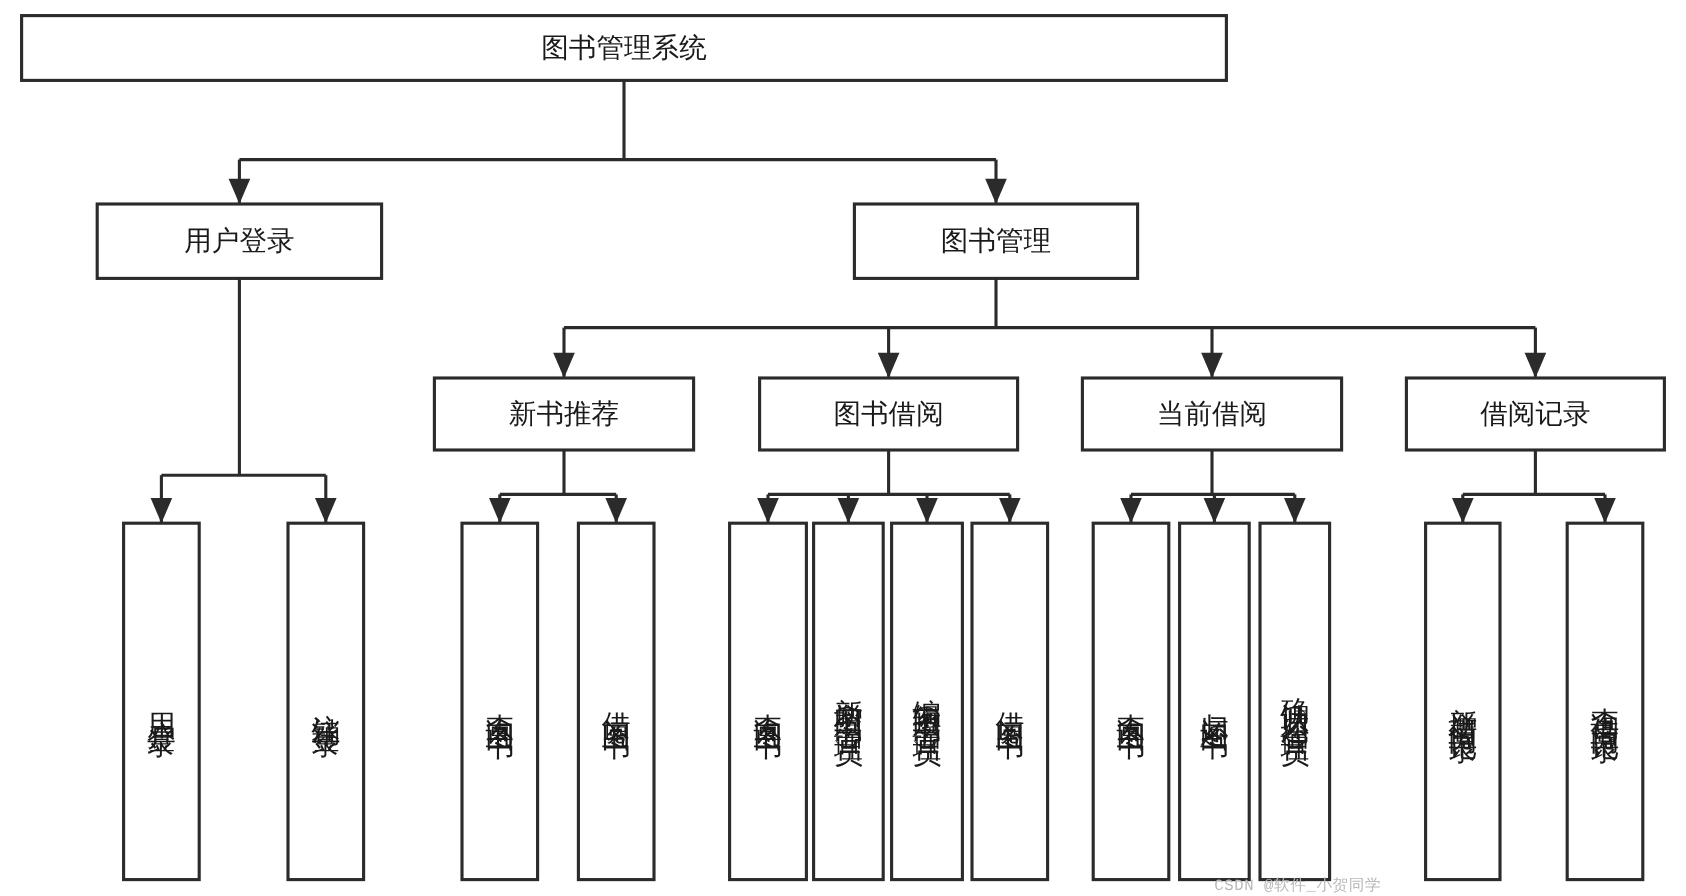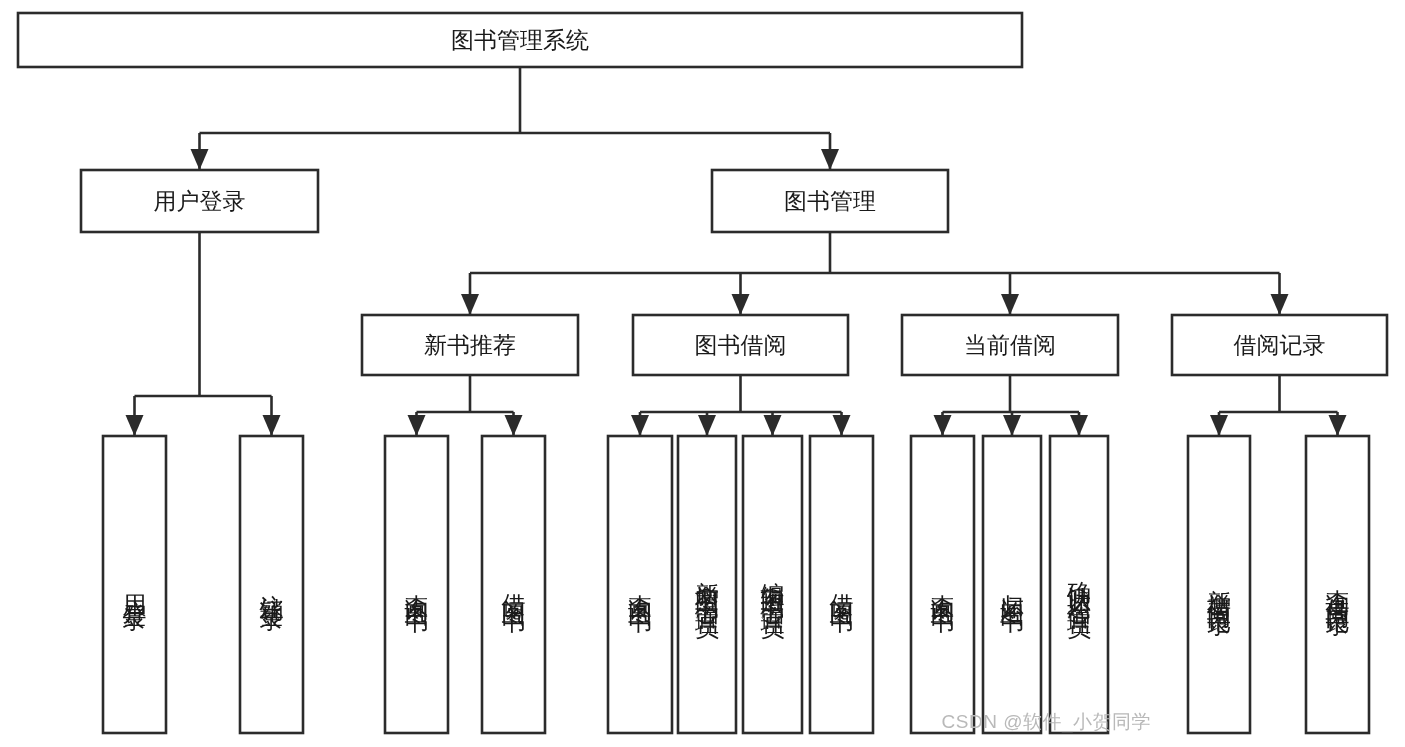--- a/index.html
+++ b/index.html
@@ -59,23 +59,23 @@
     color: #1a1a1a;
     white-space: nowrap;
     display: flex;
     align-items: center;
     justify-content: center;
     pointer-events: none;
   }
   .watermark {
     position: absolute;
     right: 8px;
-    bottom: 12px;
-    font-family: Liberation Sans, sans-serif;
-    font-size: 19px;
+    bottom: 0;
+    font-family: Liberation Mono, monospace;
+    font-size: 13px;
     color: #b9b9b9;
     white-space: nowrap;
     letter-spacing: 0.5px;
   }
 </style>
 </head>
 <body>
 
 <div id="diagram-root">
 

